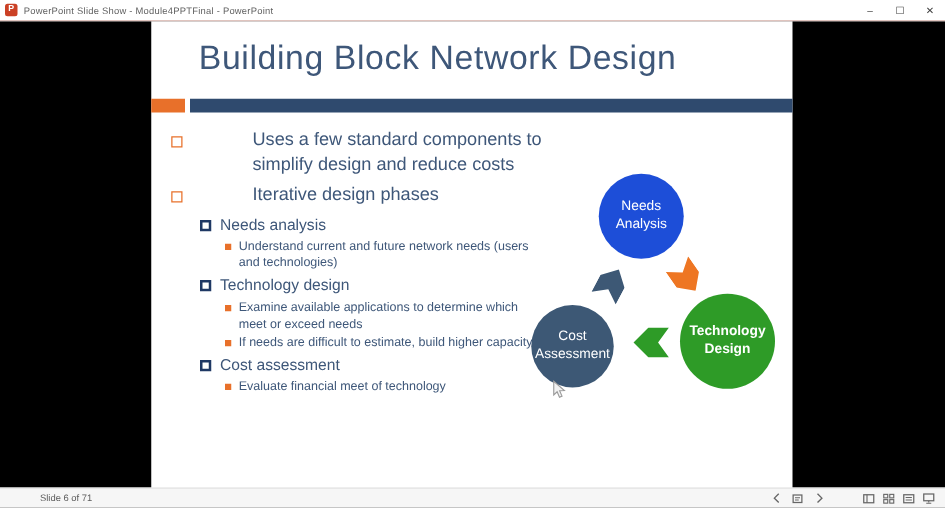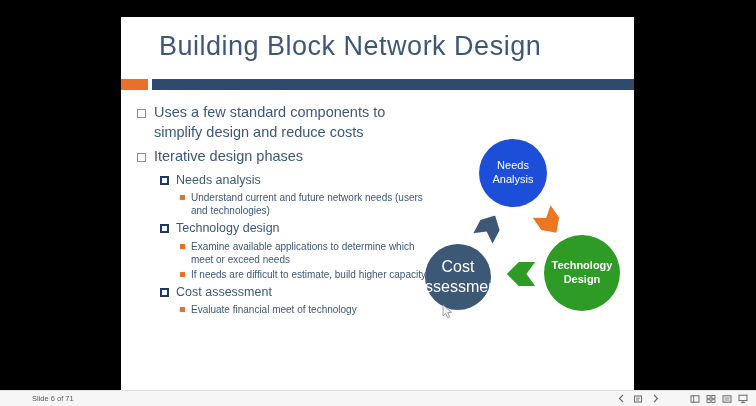--- a/index.html
+++ b/index.html
@@ -22,35 +22,35 @@
 
   .slide-title{position:absolute;left:38px;top:14px;font-size:27px;color:#3E5779;
                letter-spacing:0.5px;white-space:nowrap;}
   .bar-orange{position:absolute;left:0;top:62px;width:27px;height:11px;background:#E8702A;}
   .bar-navy{position:absolute;left:31px;top:62px;width:482px;height:11px;background:#2F4A6E;}
 
   
   .bullets{position:absolute;left:16px;top:86px;width:340px;color:#3E5779;}
   .row{display:flex;}
   .sq{flex:0 0 auto;}
-  .b1{font-size:14.5px;line-height:1.35;margin-bottom:5px;}
+  .b1{font-size:14.5px;line-height:1.35;margin-bottom:5px;gap:48px;}
   .b1 .sq{width:7px;height:7px;border:1.5px solid #E8702A;margin:6px 8px 0 0;}
   .b1 .txt{width:278px;}
   .b2{font-size:12.5px;line-height:1.3;margin:3px 0 3px 23px;}
   .b2 .sq{width:5px;height:5px;border:2px solid #1F3864;margin:4px 7px 0 0;}
   .b3{font-size:10px;line-height:1.32;margin:2px 0 2px 43px;}
   .b3 .sq{width:5px;height:5px;background:#E8702A;margin:4px 6px 0 0;}
   .b3 .txt{width:244px;}
 
   
   .circle{position:absolute;border-radius:50%;color:#fff;display:flex;align-items:center;
           justify-content:center;text-align:center;white-space:pre-line;line-height:1.25;}
   .c-needs{left:358px;top:122px;width:68px;height:68px;background:#1d4ed8;font-size:11px;}
   .c-tech{left:423px;top:218px;width:76px;height:76px;background:#2E9B27;font-size:11px;font-weight:bold;}
-  .c-cost{left:304px;top:227px;width:66px;height:66px;background:#3D5875;font-size:16px;}
+  .c-cost{left:304px;top:227px;width:66px;height:66px;background:#3D5875;font-size:11px;}
   .arrow{position:absolute;}
   .a-orange{left:415px;top:194px;transform:rotate(55deg);}
   .a-green{left:385px;top:245px;transform:rotate(180deg);}
   .a-navy{left:355px;top:199px;transform:rotate(-62deg);}
 
   
   .statusbar{position:absolute;bottom:0;left:0;right:0;height:15px;background:#f6f6f6;
              border-top:1px solid #e2e2e2;display:flex;align-items:center;
              font-size:7.5px;color:#5a5a5a;z-index:5;}
   .sb-left{margin-left:6px;padding-left:26px;}
@@ -60,20 +60,29 @@
   .view-group{display:flex;align-items:center;gap:2px;margin-left:26px;margin-right:6px;}
 
   
   .cursor{position:absolute;left:321px;top:287px;z-index:9;}
 </style>
 </head>
 <body>
 
 <div class="window">
 
+  <div class="titlebar">
+    <div class="pp-icon">P</div>
+    <span class="title-text">PowerPoint Slide Show  -  Module4PPTFinal  -  PowerPoint</span>
+    <div class="win-controls">
+      <span class="win-btn">–</span>
+      <span class="win-btn">☐</span>
+      <span class="win-btn">✕</span>
+    </div>
+  </div>
 
   <div class="stage">
     <div class="slide">
 
       <div class="slide-title">Building Block Network Design</div>
       <div class="bar-orange"></div>
       <div class="bar-navy"></div>
 
       <div class="bullets">
         <div class="row b1">

